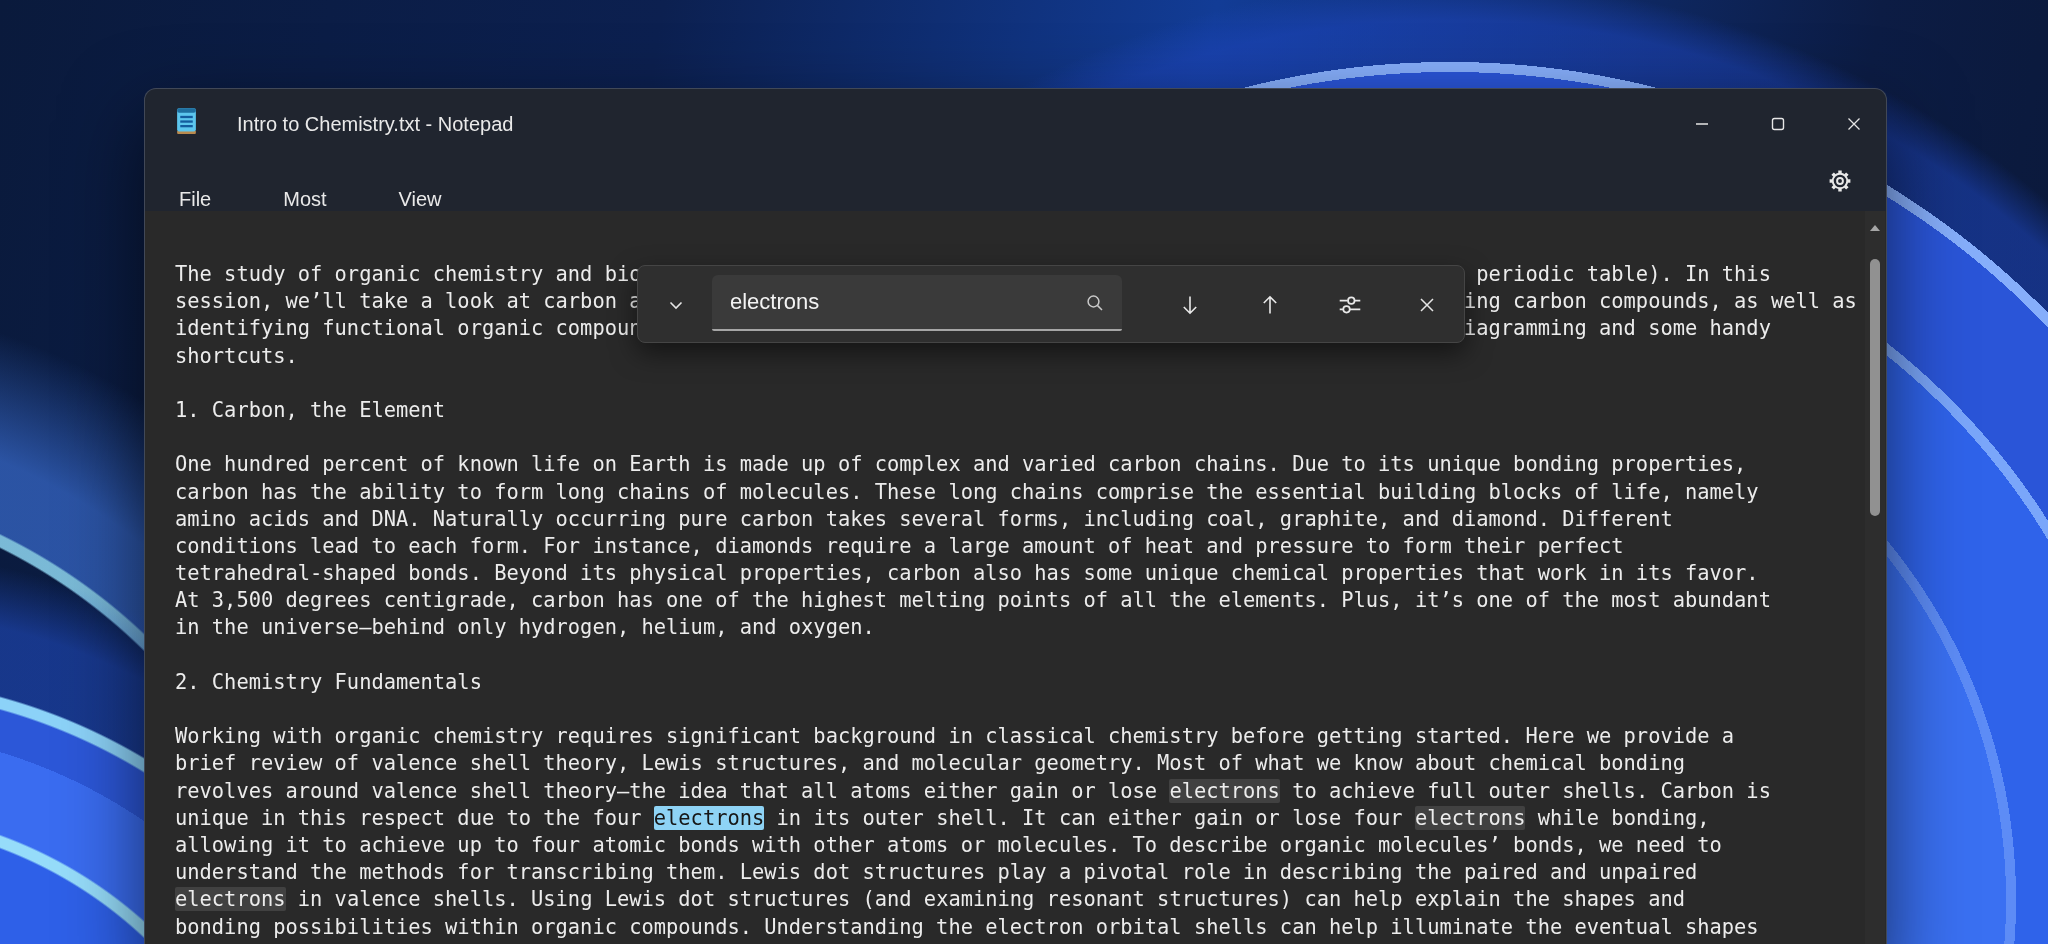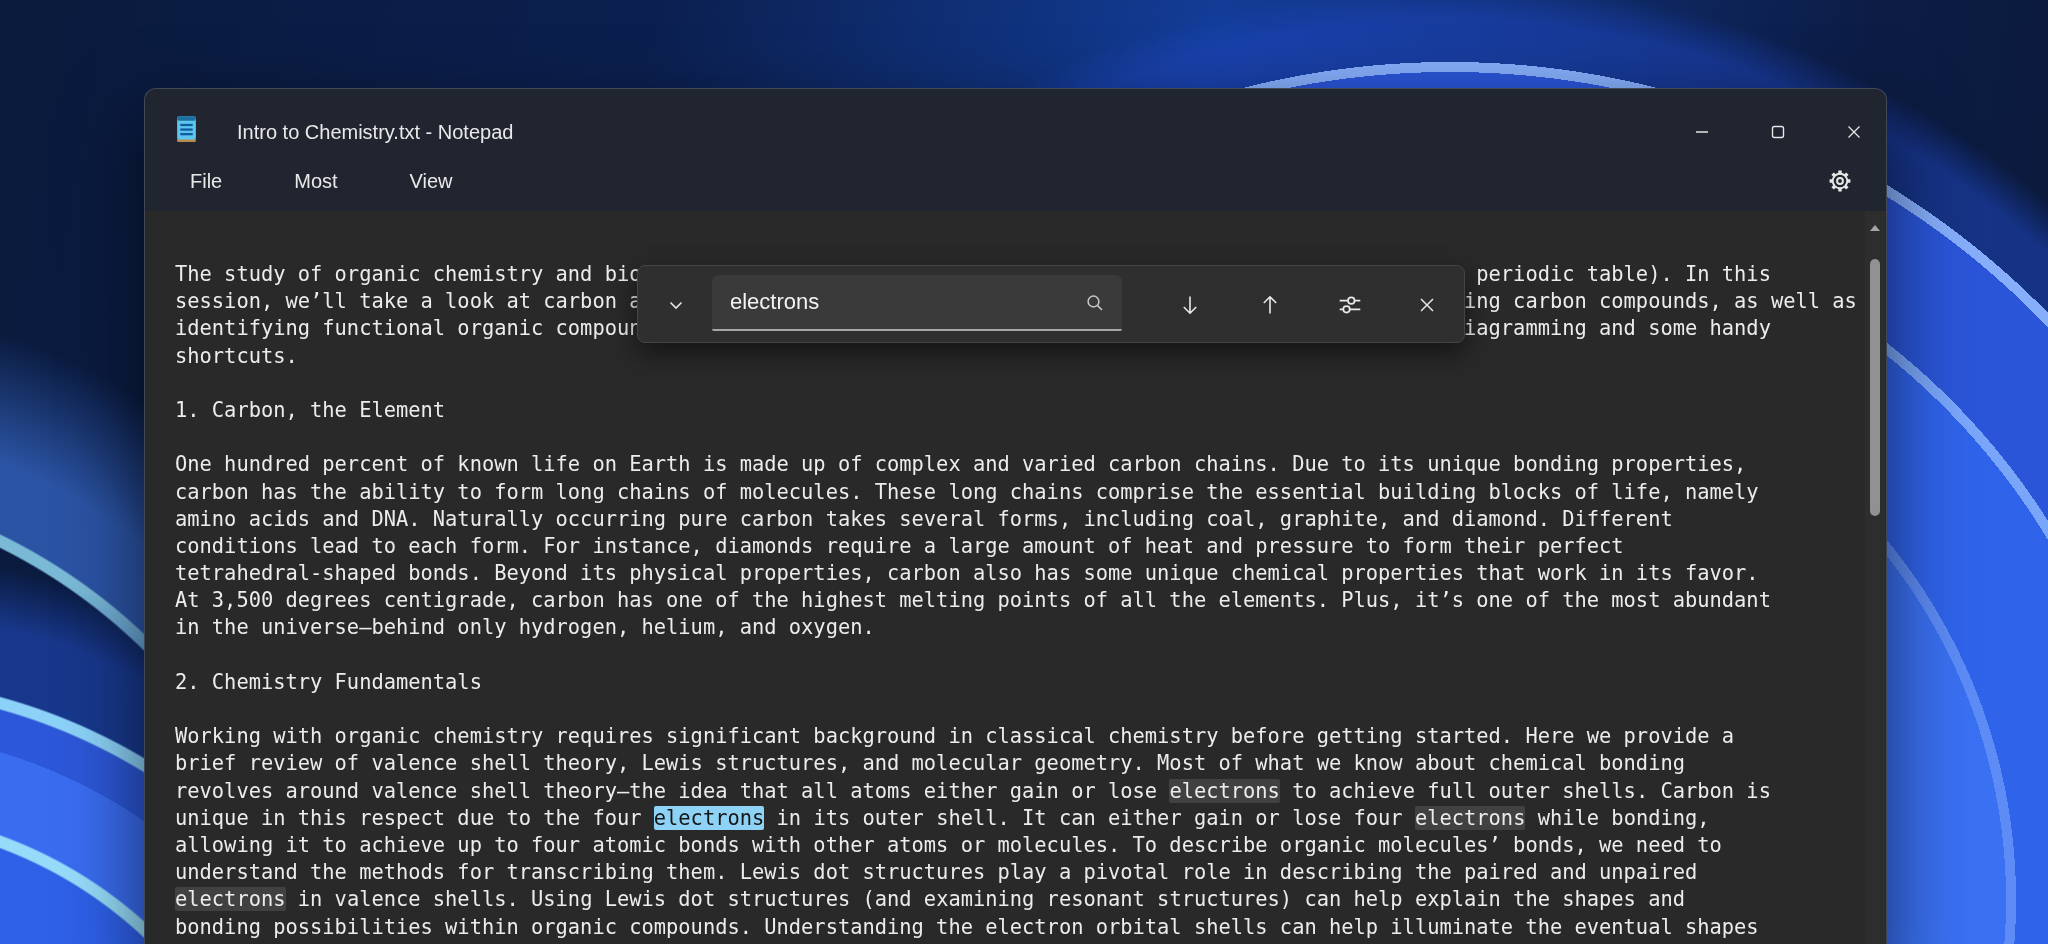--- a/index.html
+++ b/index.html
@@ -26,30 +26,30 @@
       linear-gradient(100deg,#0a1a3c 0%,#0c2050 30%,#123c96 55%,#0c1c44 85%,#0a1838 100%);
   }
   
   .window{
     position:absolute;left:144px;top:88px;width:1743px;height:880px;
     background:#20252f;border-radius:12px 12px 0 0;
     border:1px solid rgba(150,165,195,.28);border-bottom:none;
     box-shadow:0 30px 80px rgba(0,0,0,.6);
     box-sizing:border-box;overflow:hidden;
   }
-  .titlebar{position:absolute;left:0;top:12px;right:0;height:62px;text-align:right;}
+  .titlebar{position:absolute;left:0;top:4px;right:0;height:62px;text-align:right;}
   .app-icon{position:absolute;left:29px;top:12px;width:25px;height:30px;}
   .title-text{
     position:absolute;left:92px;top:0;height:62px;line-height:62px;
     font-size:20px;color:#e9e9e9;white-space:nowrap;
   }
   .win-btn{position:absolute;top:11px;width:58px;height:40px;
     display:flex;align-items:center;justify-content:center;background:transparent;border:none;}
   .btn-min{left:1528px;} .btn-max{left:1604px;} .btn-close{left:1680px;}
-  .menubar{position:absolute;left:0;top:62px;right:0;height:60px;display:flex;align-items:center;padding-left:45px;}
+  .menubar{position:absolute;left:0;top:62px;right:0;height:60px;display:flex;align-items:flex-end;padding-left:34px;}
   .menu-item{font-size:20px;color:#e9e9e9;margin-right:72px;cursor:default;}
   .gear-btn{position:absolute;right:18px;top:62px;width:56px;height:60px;
     display:flex;align-items:center;justify-content:center;background:transparent;border:none;}
   
   .editor{position:absolute;left:0;top:122px;right:0;bottom:0;background:#292929;}
   .editor-text{
     position:absolute;left:30px;top:50px;right:40px;
     font-family:"DejaVu Sans Mono","Liberation Mono",monospace;
     font-size:20.4px;line-height:27.2px;color:#ececec;
     white-space:pre;

